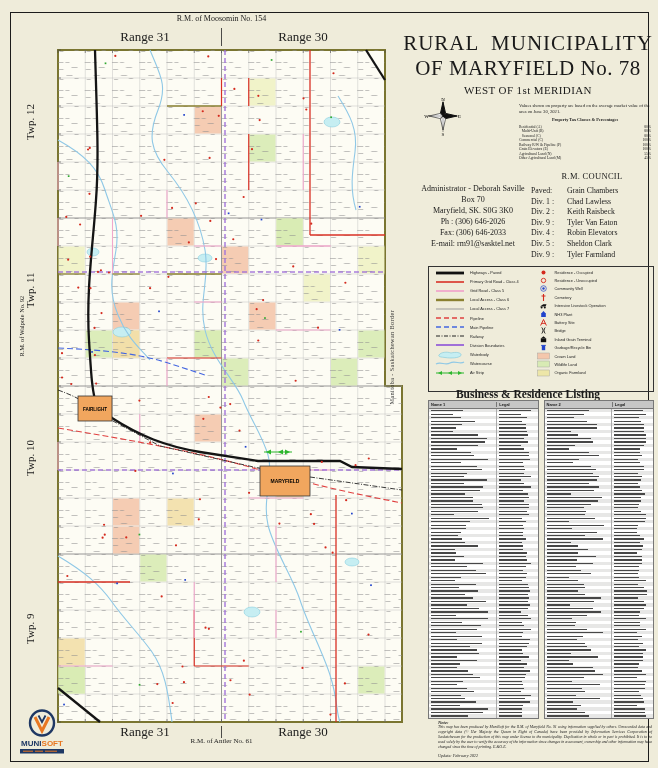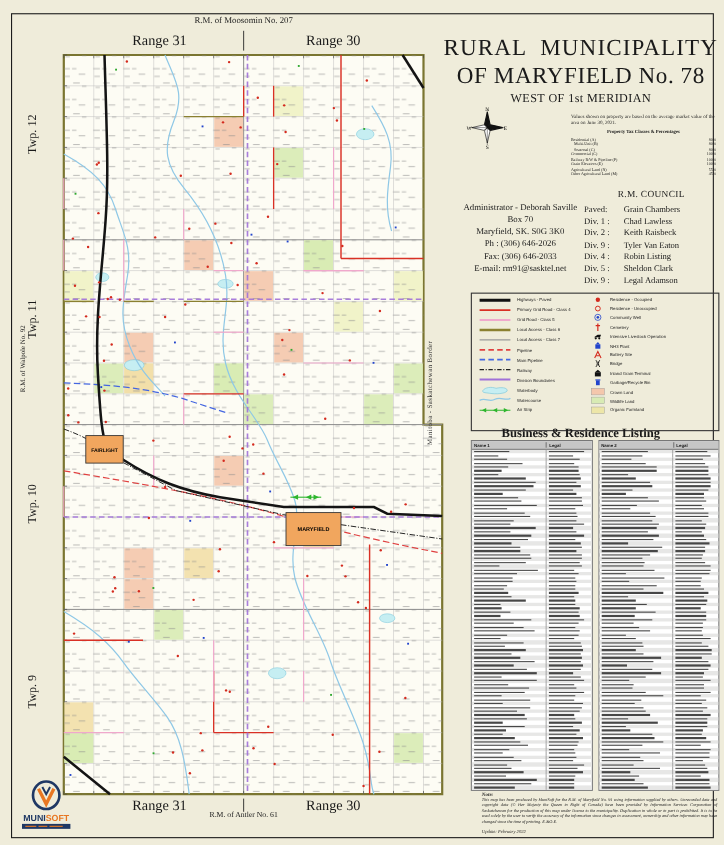--- a/index.html
+++ b/index.html
@@ -405,21 +405,21 @@
     <rect x="260" y="466" width="50" height="30" fill="#F1A65E" stroke="#333" stroke-width="0.8"></rect>
     <text x="285" y="483" text-anchor="middle" style="font-family:'Liberation Sans',sans-serif;font-size:5px;font-weight:bold;">MARYFIELD</text>
   </g>
 
   <g stroke="#222" stroke-width="0.8">
     <line x1="221.5" y1="28" x2="221.5" y2="46"></line>
     <line x1="221.5" y1="726" x2="221.5" y2="738"></line>
   </g>
 </svg>
 
-<div class="abs edge" id="rm-north">R.M. of Moosomin No. 207</div>
+<div class="abs edge" id="rm-north">R.M. of Moosomin No. 154</div>
 <div class="abs edge" id="range-t1">Range 31</div>
 <div class="abs edge" id="range-t2">Range 30</div>
 <div class="abs edge" id="range-b1">Range 31</div>
 <div class="abs edge" id="range-b2">Range 30</div>
 <div class="abs edge" id="rm-south">R.M. of Antler No. 61</div>
 <div class="abs edge twp" style="top:122px;">Twp. 12</div>
 <div class="abs edge twp" style="top:290px;">Twp. 11</div>
 <div class="abs edge twp" style="top:458px;">Twp. 10</div>
 <div class="abs edge twp" style="top:626px;">Twp. 9</div>
 <div class="abs edge" id="rm-west">R.M. of Walpole No. 92</div>
@@ -514,29 +514,29 @@
       <div class="cncl-row">
         <span class="role">Div. 2 :</span>
         <span>Keith Raisbeck</span>
       </div>
       <div class="cncl-row">
         <span class="role">Div. 9 :</span>
         <span>Tyler Van Eaton</span>
       </div>
       <div class="cncl-row">
         <span class="role">Div. 4 :</span>
-        <span>Robin Listing</span>
+        <span>Robin Elevators</span>
       </div>
       <div class="cncl-row">
         <span class="role">Div. 5 :</span>
         <span>Sheldon Clark</span>
       </div>
       <div class="cncl-row">
         <span class="role">Div. 9 :</span>
-        <span>Legal Adamson</span>
+        <span>Tyler Farmland</span>
       </div>
     </div>
 </div>
 
 <div class="abs" id="legend">
   <div id="legend-cols">
     <div id="leg-left">
         <div class="leg-item">
           <span class="leg-sw">
             <svg width="30" height="8">

